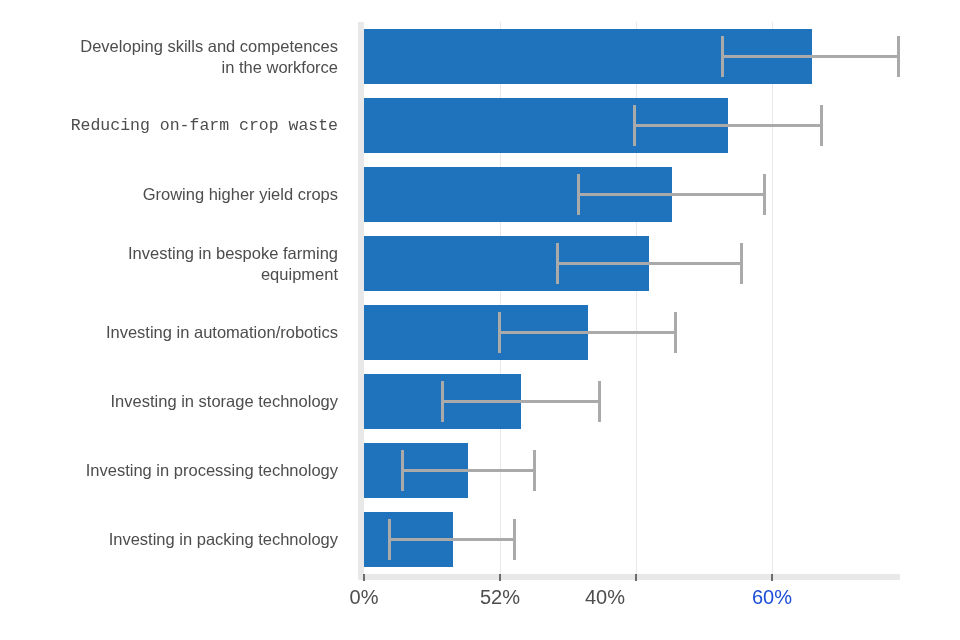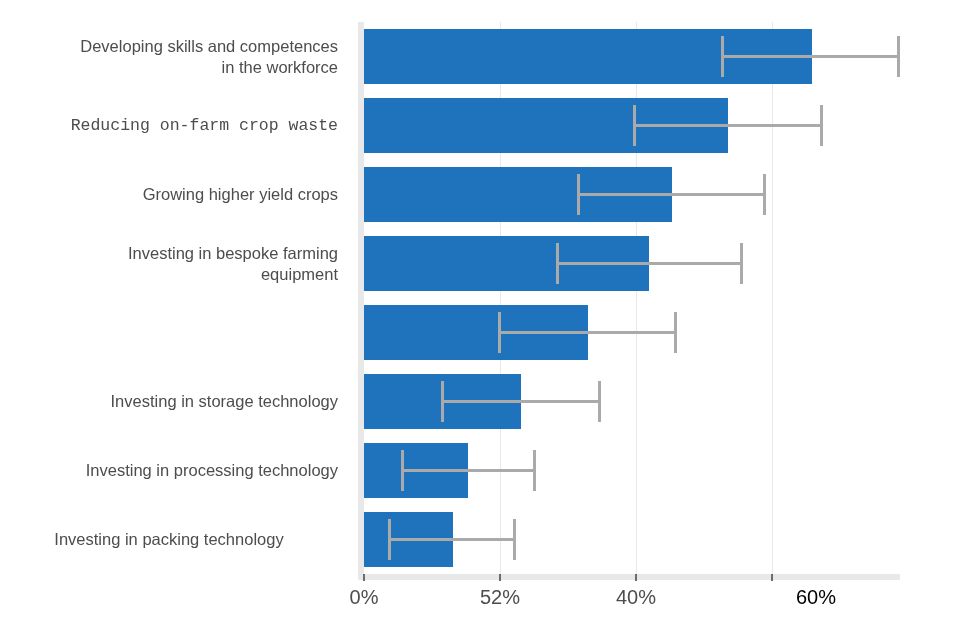--- a/index.html
+++ b/index.html
@@ -123,23 +123,24 @@
 
 <div id="chart-root">
 
   <div id="y-labels">
       <div class="cat-label" style="top: 0px; padding-right: 14px; color: rgb(77, 77, 77);"><span>Developing skills and competences
 in the workforce</span></div>
       <div class="cat-label" style="top: 69px; padding-right: 14px; color: rgb(77, 77, 77); font-family: Liberation Mono, monospace;"><span>Reducing on-farm crop waste</span></div>
       <div class="cat-label" style="top: 207px; padding-right: 14px; color: rgb(77, 77, 77);"><span>Investing in bespoke farming
 equipment</span></div>
       <div class="cat-label" style="top: 138px; padding-right: 14px; color: rgb(77, 77, 77);"><span>Growing higher yield crops</span></div>
+      <div class="cat-label" style="top: 276px; padding-right: 14px; color: rgb(77, 77, 77);"><span>Investing in automation/robotics</span></div>
       <div class="cat-label" style="top: 414px; padding-right: 14px; color: rgb(77, 77, 77);"><span>Investing in processing technology</span></div>
       <div class="cat-label" style="top: 345px; padding-right: 14px; color: rgb(77, 77, 77);"><span>Investing in storage technology</span></div>
-      <div class="cat-label" style="top: 483px; padding-right: 14px; color: rgb(77, 77, 77); justify-content: center;"><span>Investing in packing technology</span></div>
+      <div class="cat-label" style="top: 483px; padding-right: 14px; color: rgb(77, 77, 77);"><span>Investing in packing technology</span></div>
     </div>
 
   <div id="axis-spine"></div>
 
   <div id="plot-area">
     <div id="gridlines">
         <div class="gridline" style="left: 136px; background: rgb(232, 232, 232);"></div>
         <div class="gridline" style="left: 272px; background: rgb(232, 232, 232);"></div>
         <div class="gridline" style="left: 408px; background: rgb(232, 232, 232);"></div>
       </div>
@@ -196,18 +197,18 @@
   </div>
 
   <div id="axis-bottom"></div>
 
   <div id="x-ticks">
       <div class="tick-mark" style="left: 363px;"></div>
       <div class="tick-label" style="left: 364px; color: rgb(77, 77, 77);">0%</div>
       <div class="tick-mark" style="left: 499px;"></div>
       <div class="tick-label" style="left: 500px; color: rgb(77, 77, 77);">52%</div>
       <div class="tick-mark" style="left: 635px;"></div>
-      <div class="tick-label" style="left: 636px; color: rgb(77, 77, 77);">40%</div>
+      <div class="tick-label" style="left: 605px; color: rgb(77, 77, 77);">40%</div>
       <div class="tick-mark" style="left: 771px;"></div>
-      <div class="tick-label" style="left: 816px; color: #000000;">60%</div>
+      <div class="tick-label" style="left: 772px; color: #1d4ed8;">60%</div>
     </div>
 
 </div>
 
 </body></html>

